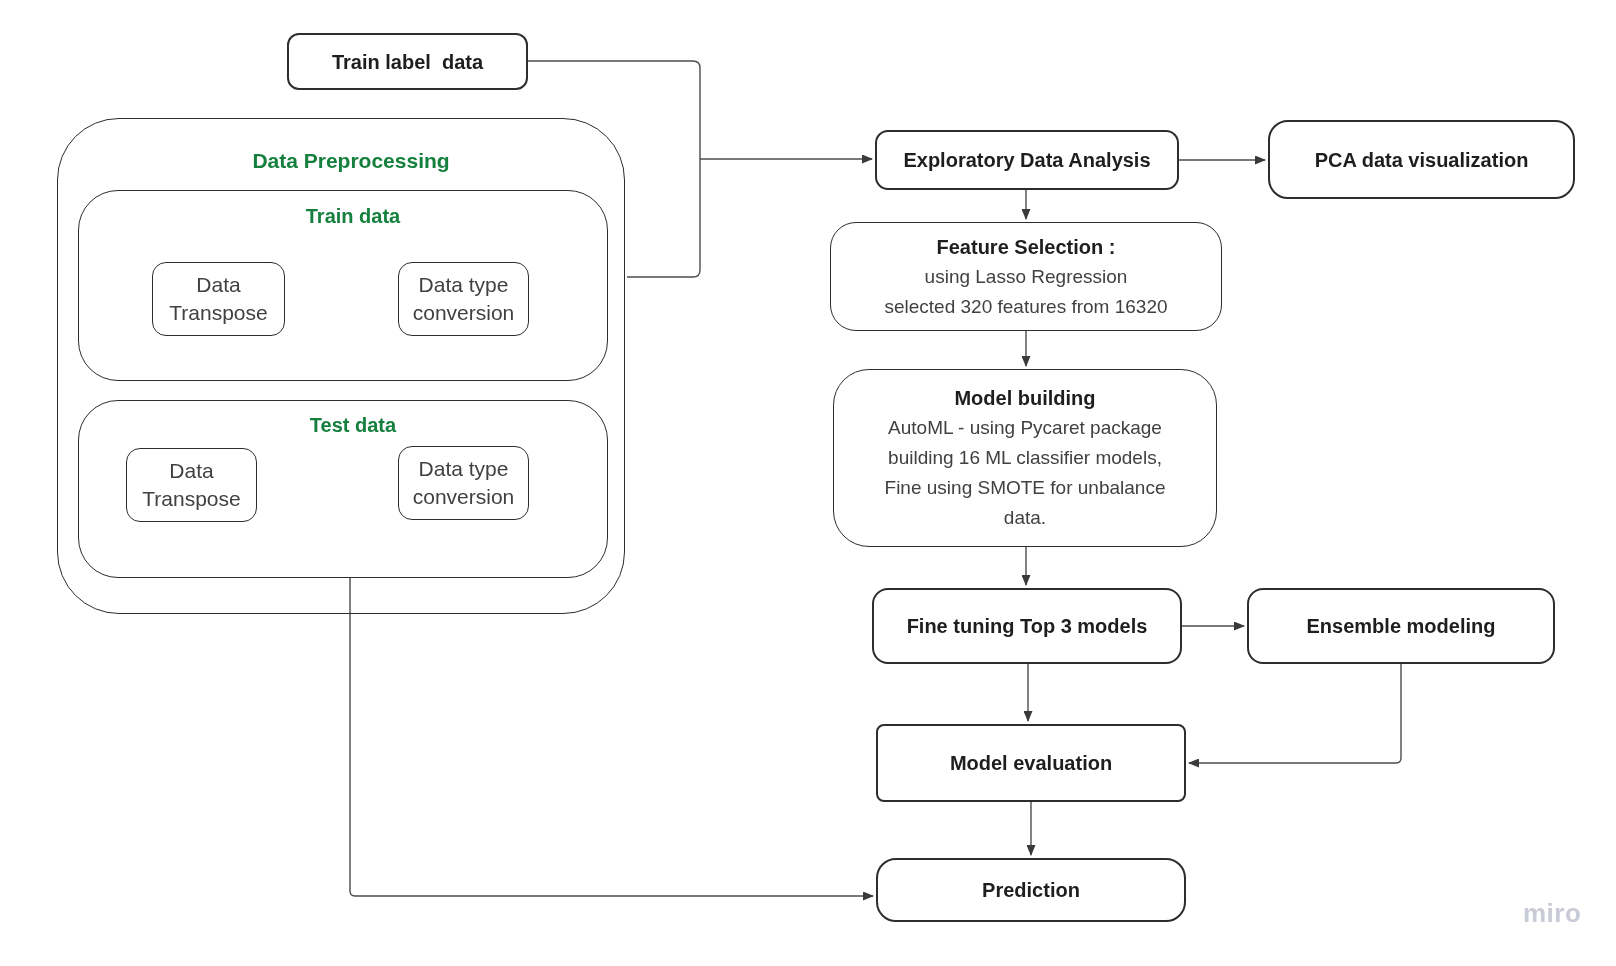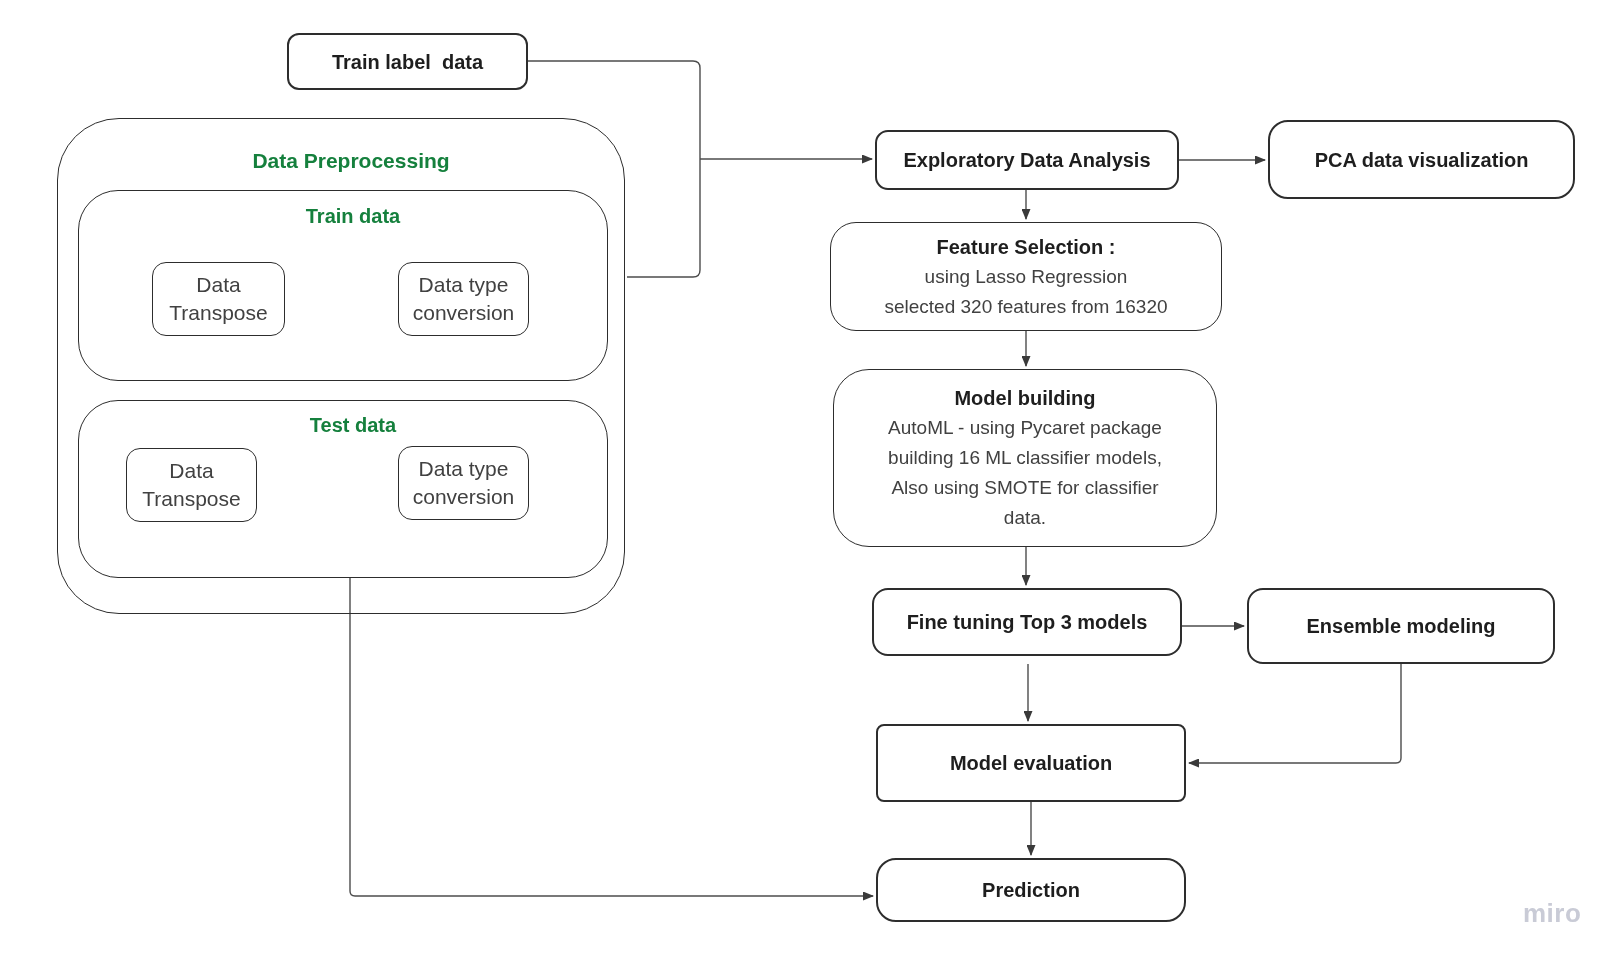--- a/index.html
+++ b/index.html
@@ -100,25 +100,25 @@
 <div class="shape para thin" style="left:830px;top:222px;width:392px;height:109px;border-radius:26px;">
   <div class="t">Feature Selection :</div>
   <div class="ln">using Lasso Regression</div>
   <div class="ln">selected 320 features from 16320</div>
 </div>
 
 <div class="shape para thin" style="left:833px;top:369px;width:384px;height:178px;border-radius:36px;">
   <div class="t">Model building</div>
   <div class="ln">AutoML - using Pycaret package</div>
   <div class="ln">building 16 ML classifier models,</div>
-  <div class="ln">Also using SMOTE for classifier</div>
+  <div class="ln">Fine using SMOTE for unbalance</div>
   <div class="ln">data.</div>
 </div>
 
-<div class="shape" style="left:872px;top:588px;width:310px;height:68px;border-radius:16px;">
+<div class="shape" style="left:872px;top:588px;width:310px;height:76px;border-radius:16px;">
   <span class="lbl-bold">Fine tuning Top 3 models</span>
 </div>
 
 <div class="shape" style="left:1247px;top:588px;width:308px;height:76px;border-radius:16px;">
   <span class="lbl-bold">Ensemble modeling</span>
 </div>
 
 <div class="shape" style="left:876px;top:724px;width:310px;height:78px;border-radius:8px;">
   <span class="lbl-bold">Model evaluation</span>
 </div>

